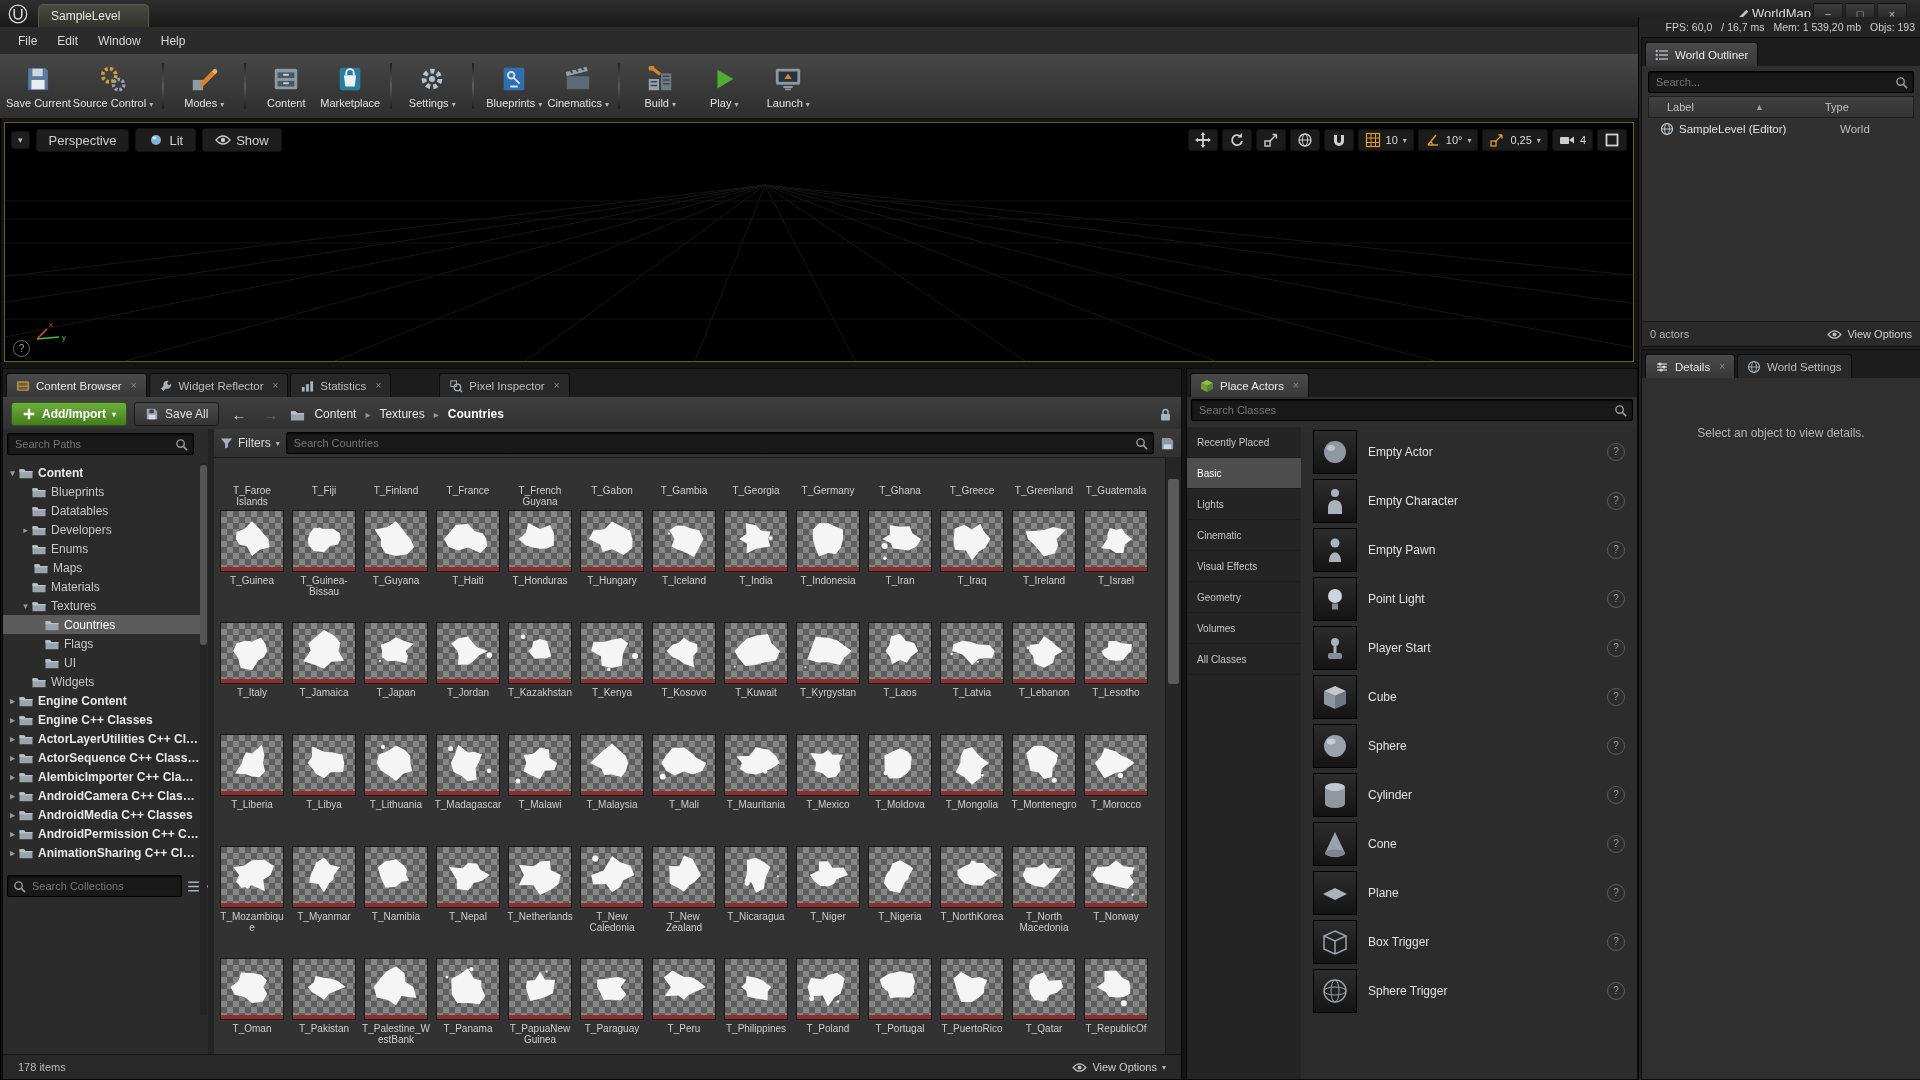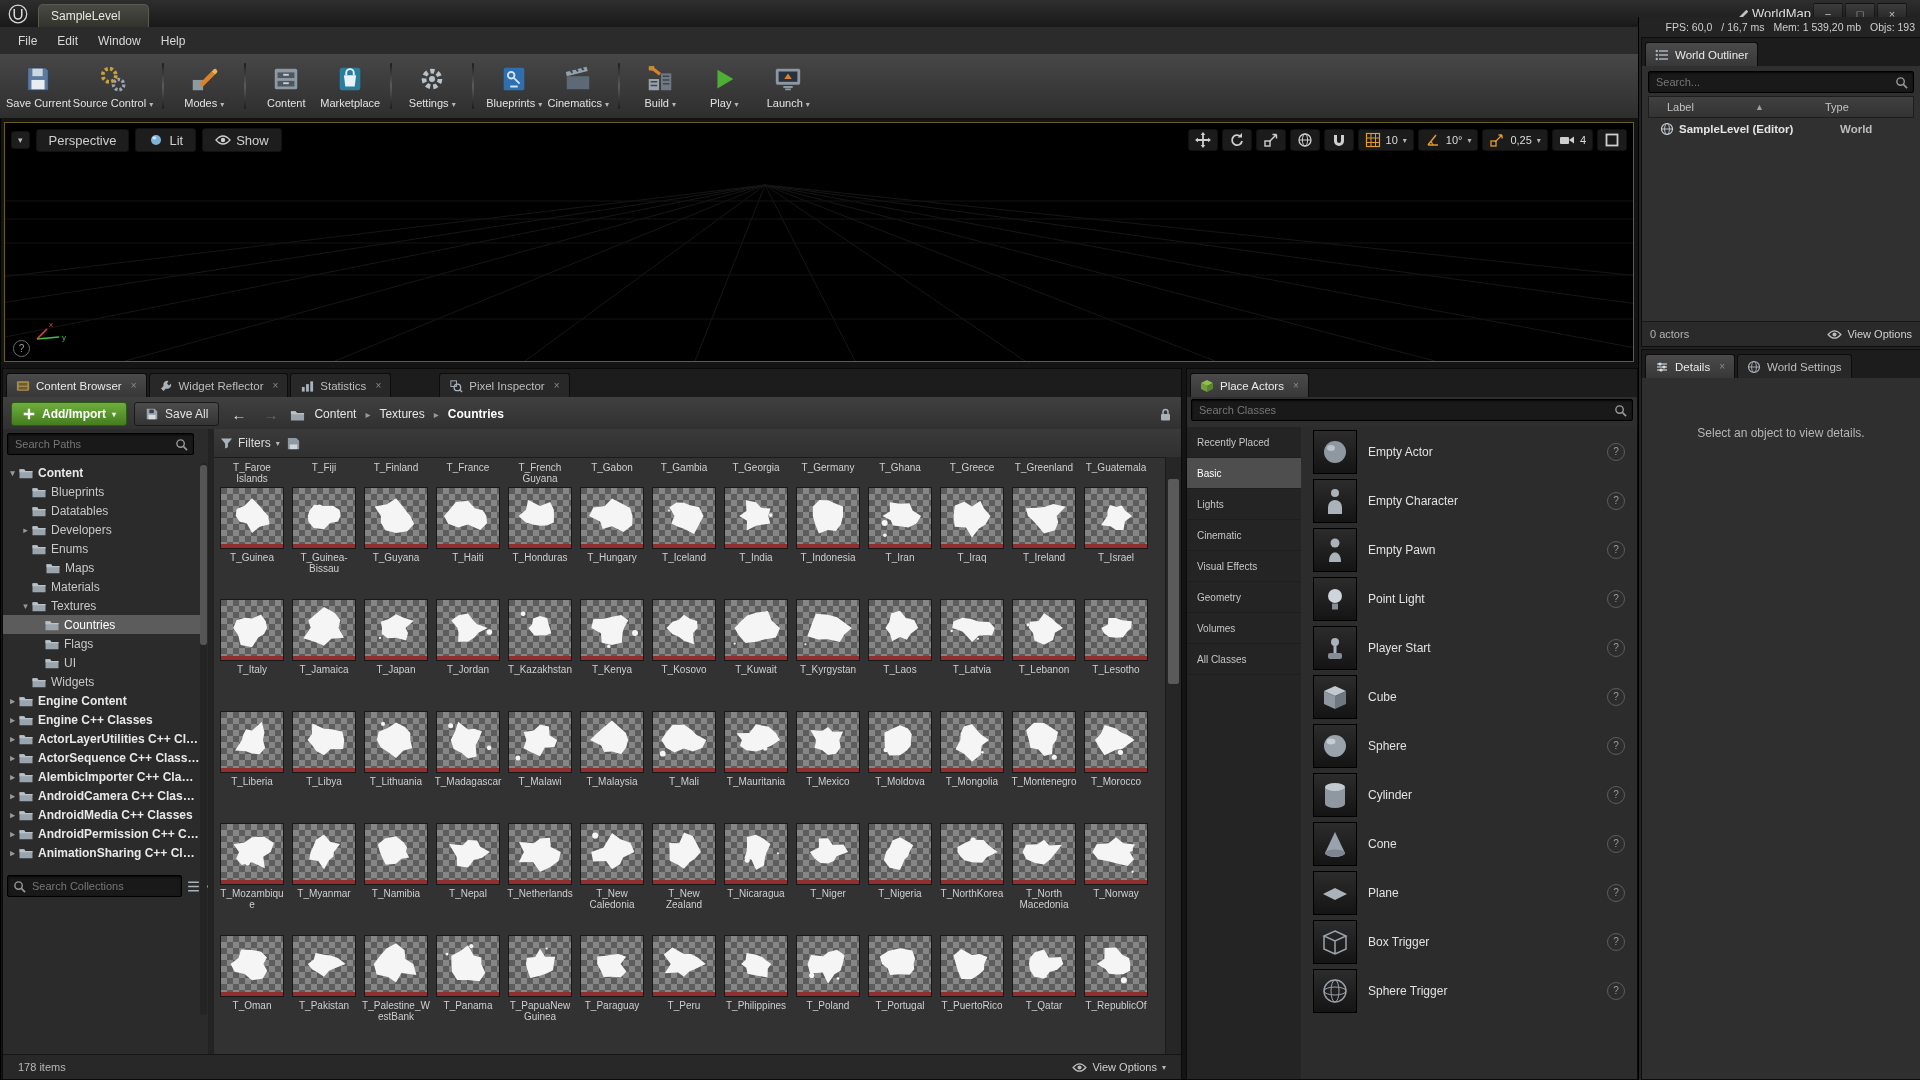--- a/index.html
+++ b/index.html
@@ -100,21 +100,21 @@
   .mini-ico svg{width:15px;height:15px;}
   #splitter{position:absolute;left:205px;top:0;width:6px;bottom:0;background:#232323;}
   #assets-pane{position:absolute;left:211px;right:0;top:0;bottom:0;background:#323232;}
   #filter-row{position:absolute;left:0;right:0;top:0;height:28px;display:flex;align-items:center;
     gap:6px;padding:0 6px;background:linear-gradient(#3a3a3a,#303030);border-bottom:1px solid #1c1c1c;}
   #filters-btn{display:flex;align-items:center;gap:5px;font-size:12px;color:#dcdcdc;}
   #filters-btn svg{width:13px;height:13px;}
   #asset-search{flex:1;}
   #grid-wrap{position:absolute;left:0;right:16px;top:28px;bottom:0;overflow:hidden;}
   #grid-inner{position:absolute;inset:0;}
-  .grid-row{position:absolute;left:6px;display:flex;gap:8px;}
+  .grid-row{position:absolute;left:6px;display:flex;gap:8px;margin-top:23px;}
   .asset{width:64px;display:flex;flex-direction:column;align-items:center;}
   .thumb{width:64px;height:62px;position:relative;border:1px solid #191919;box-sizing:border-box;
     background-image:linear-gradient(45deg,#868686 25%,transparent 25%,transparent 75%,#868686 75%),
                      linear-gradient(45deg,#868686 25%,#5d5d5d 25%,#5d5d5d 75%,#868686 75%);
     background-size:12px 12px;background-position:0 0,6px 6px;}
   .thumb svg.blob{position:absolute;inset:0;width:100%;height:100%;}
   .thumb-bar{position:absolute;left:0;right:0;bottom:0;height:4px;background:#8f2f2f;}
   .asset-label{font-size:10px;line-height:11px;color:#cfcfcf;text-align:center;margin-top:3px;
     max-height:22px;overflow:hidden;overflow-wrap:anywhere;width:68px;}
   #vscroll{position:absolute;right:0;top:28px;width:15px;bottom:0;background:#262626;border-left:1px solid #1a1a1a;}
@@ -141,21 +141,21 @@
   
   #rightcol{position:absolute;left:1638px;top:17px;width:282px;bottom:0;background:#232323;border-left:1px solid #000;}
   #stats{height:20px;display:flex;justify-content:flex-end;gap:9px;padding:4px 6px 0;font-size:10.5px;
     color:#cfcfcf;white-space:nowrap;overflow:hidden;}
   #outliner{position:absolute;left:2px;right:0;top:20px;height:308px;background:#303030;border:1px solid #0d0d0d;}
   #outliner-search{margin:5px 6px 3px;}
   .col-header{display:flex;align-items:center;height:20px;margin:2px 6px 0;
     background:linear-gradient(#404040,#333);border:1px solid #1d1d1d;font-size:11px;color:#c4c4c4;padding:0 18px;}
   .col-header .sortarrow{flex:1;text-align:center;color:#9f9f9f;font-size:9px;}
   .col-type{width:70px;flex:none;}
-  .out-row{display:flex;align-items:center;height:20px;margin:1px 6px 0;font-size:11.5px;color:#e4e4e4;padding:0 4px;font-weight:bold;}
+  .out-row{display:flex;align-items:center;height:20px;margin:1px 6px 0;font-size:11.5px;color:#e4e4e4;padding:0 4px;}
   .out-row .oicon{width:14px;height:14px;margin:0 5px 0 8px;display:inline-flex;}
   .out-row .oicon svg{width:14px;height:14px;}
   .out-row .olabel{flex:1;overflow:hidden;text-overflow:ellipsis;white-space:nowrap;}
   .out-row .otype{width:70px;flex:none;color:#bdbdbd;}
   #outliner-footer{position:absolute;left:0;right:0;bottom:0;height:24px;background:#2a2a2a;border-top:1px solid #191919;
     display:flex;align-items:center;padding:0 8px;font-size:11px;color:#b4b4b4;}
   #outliner-footer .right{margin-left:auto;display:flex;align-items:center;gap:5px;color:#cfcfcf;white-space:nowrap;}
   #outliner-footer svg{width:15px;height:11px;}
   #details{position:absolute;left:2px;right:0;top:332px;bottom:0;background:#2f2f2f;border:1px solid #0d0d0d;}
   #details-empty{margin-top:48px;text-align:center;font-size:12px;color:#b5b5b5;}
@@ -574,21 +574,21 @@
           <div class="tree-row" style="padding-left: 17px;">
             <span class="texp"></span>
             <span class="tfolder">
               <svg viewBox="0 0 16 14">
                 <path d="M1 3.5 h5 l1.3 1.8 H15 v8 H1z" fill="#9aa4ad"></path>
                 <path d="M1 3.5 h5 l1.3 1.8 H15 v1.5 H1z" fill="#b9c2c9"></path>
               </svg>
             </span>
             <span class="tree-label">Enums</span>
           </div>
-          <div class="tree-row" style="padding-left: 31px;">
+          <div class="tree-row" style="padding-left: 19px;">
             <span class="texp"></span>
             <span class="tfolder">
               <svg viewBox="0 0 16 14">
                 <path d="M1 3.5 h5 l1.3 1.8 H15 v8 H1z" fill="#9aa4ad"></path>
                 <path d="M1 3.5 h5 l1.3 1.8 H15 v1.5 H1z" fill="#b9c2c9"></path>
               </svg>
             </span>
             <span class="tree-label">Maps</span>
           </div>
           <div class="tree-row" style="padding-left: 17px;">
@@ -767,20 +767,27 @@
     </div>
     <div id="splitter"></div>
     <div id="assets-pane">
       <div id="filter-row">
         <div id="filters-btn">
           <svg viewBox="0 0 14 13">
               <path d="M1 1 h12 l-4.5 5.5 v4 l-3 1.5 V6.5z" fill="#aab3bb"></path>
             </svg>
           <span>Filters</span>
           <span class="tdd">▾</span>
+        </div>
+        <div class="input" id="asset-search">
+          <input type="text" placeholder="Search Countries" style="">
+          <svg viewBox="0 0 14 14">
+              <circle cx="6" cy="6" r="4" fill="none" stroke="#9a9a9a" stroke-width="1.5"></circle>
+              <line x1="9" y1="9" x2="13" y2="13" stroke="#9a9a9a" stroke-width="1.7"></line>
+            </svg>
         </div>
         <span class="mini-ico">
           <svg viewBox="0 0 16 16">
               <path d="M2 2 h9 l3 3 v9 H2z" fill="#8f99a2"></path>
               <rect x="4" y="9" width="8" height="5" fill="#cfd6dc"></rect>
             </svg>
         </span>
       </div>
       <div id="grid-wrap">
           <div id="grid-inner">

